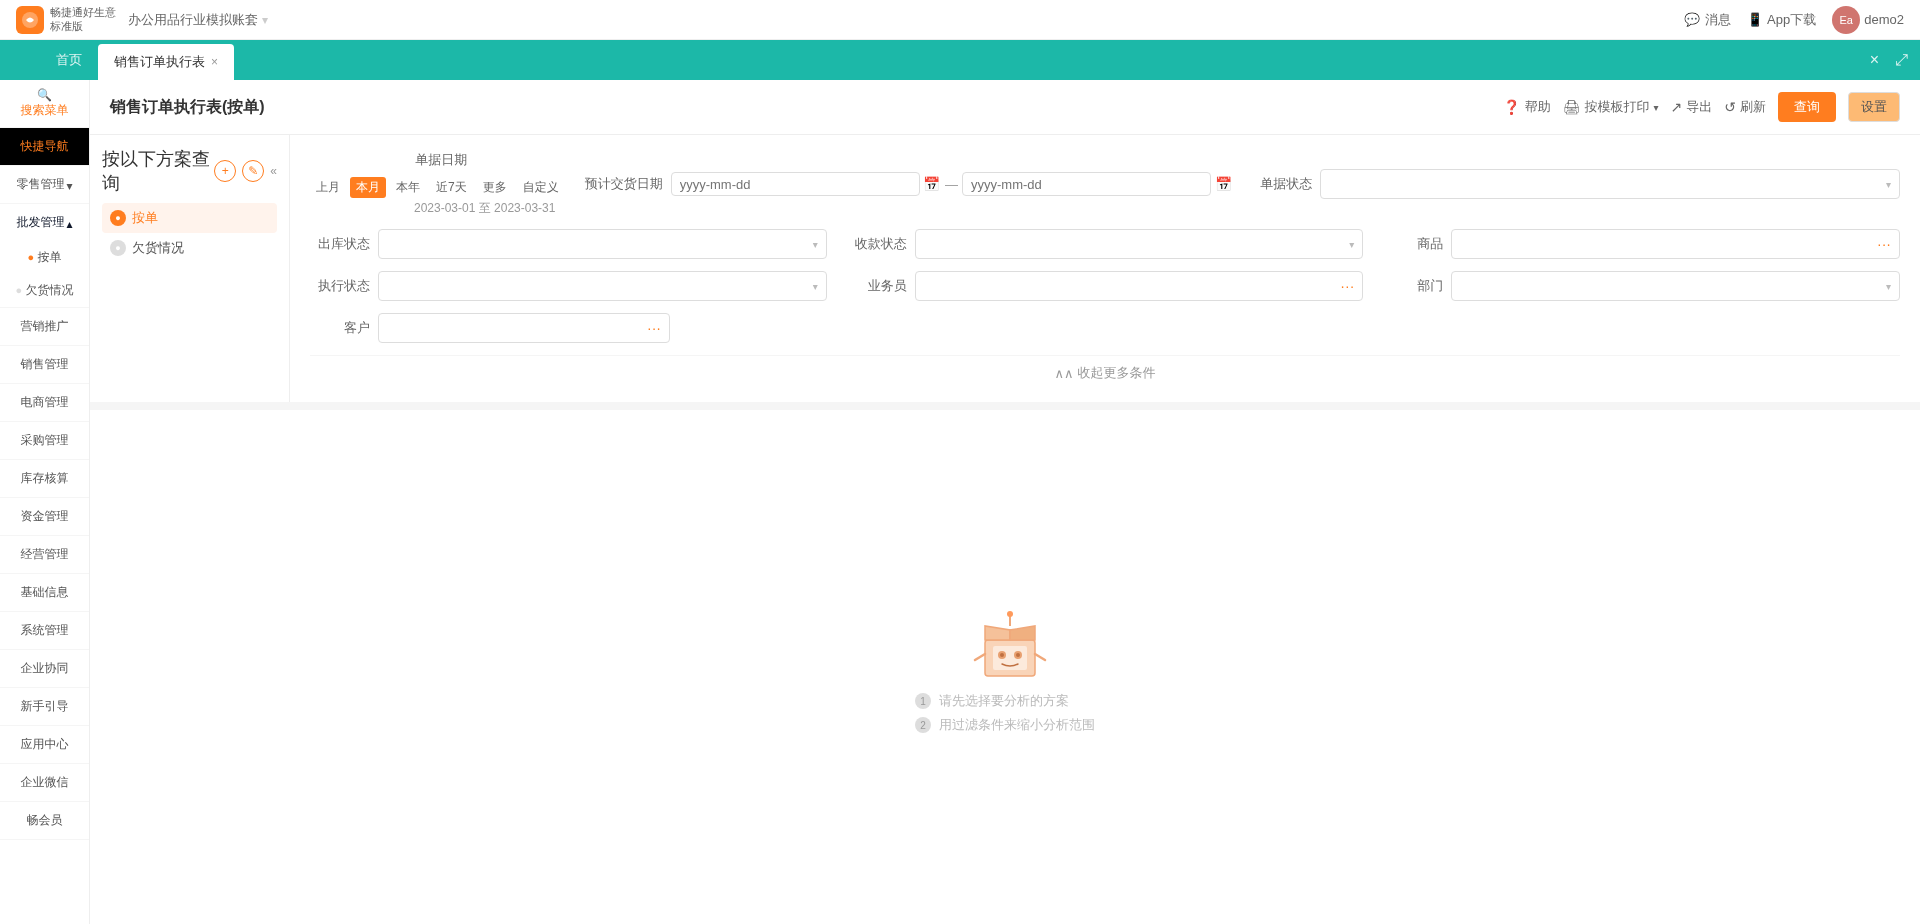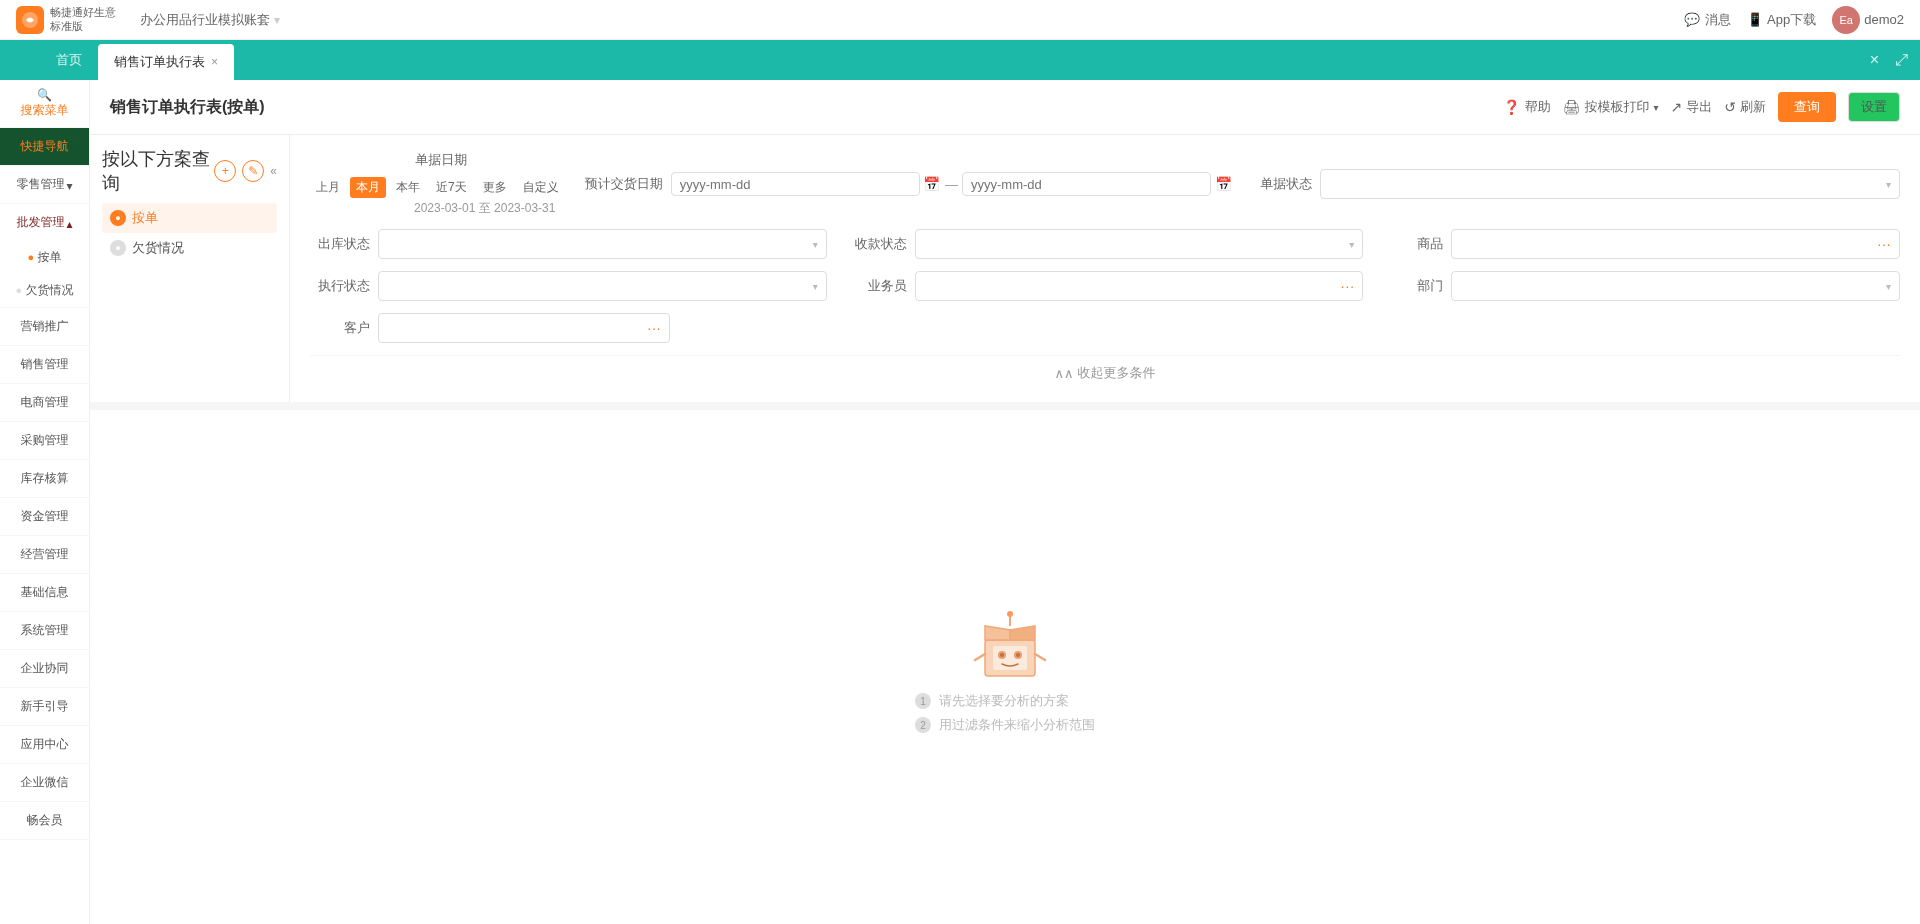--- a/index.html
+++ b/index.html
@@ -9,21 +9,21 @@
     .top-bar {
       background: #fff;
       height: 40px;
       display: flex;
       align-items: center;
       justify-content: space-between;
       padding: 0 16px;
       border-bottom: 1px solid #eee;
       flex-shrink: 0;
     }
-    .top-bar-left { display: flex; align-items: center; gap: 16px; }
+    .top-bar-left { display: flex; align-items: center; gap: 4px; }
     .logo-area { display: flex; align-items: center; gap: 6px; }
     .logo-icon { width: 28px; height: 28px; background: #ff7d1f; border-radius: 6px; display: flex; align-items: center; justify-content: center; color: #fff; font-size: 10px; font-weight: bold; }
     .logo-text { font-size: 11px; color: #666; line-height: 1.2; }
     .breadcrumb-area { display: flex; align-items: center; gap: 4px; margin-left: 8px; }
     .breadcrumb-text { color: #666; font-size: 13px; }
     .breadcrumb-arrow { color: #ccc; font-size: 12px; }
     .top-bar-right { display: flex; align-items: center; gap: 16px; }
     .top-right-item { display: flex; align-items: center; gap: 4px; color: #666; font-size: 13px; cursor: pointer; }
     .avatar { width: 28px; height: 28px; border-radius: 50%; background: #d0756f; display: flex; align-items: center; justify-content: center; color: #fff; font-size: 11px; overflow: hidden; }
 
@@ -77,34 +77,34 @@
     }
     .sidebar-item {
       padding: 10px 6px;
       text-align: center;
       color: #555;
       font-size: 12px;
       cursor: pointer;
       border-bottom: 1px solid #f5f5f5;
     }
     .sidebar-item.search { color: #ff7d1f; font-size: 12px; padding: 8px 6px; }
-    .sidebar-item.nav { background: #14532d; color: #ff7d1f; font-family: Liberation Serif, serif; }
+    .sidebar-item.nav { background: #000000; color: #ff7d1f; font-family: Liberation Serif, serif; }
     .sidebar-group { border-bottom: 1px solid #f5f5f5; }
     .sidebar-group-header {
       padding: 10px 6px;
       text-align: center;
       color: #555;
       font-size: 12px;
       cursor: pointer;
       display: flex;
       align-items: flex-end;
       justify-content: center;
       gap: 2px;
     }
-    .sidebar-group-header.expanded { color: #7f1d1d; }
+    .sidebar-group-header.expanded { color: #0f172a; }
     .sidebar-sub-item {
       padding: 8px 6px;
       text-align: center;
       color: #555;
       font-size: 12px;
       cursor: pointer;
     }
 
     
     .content-area {
@@ -123,21 +123,21 @@
       align-items: center;
       justify-content: space-between;
       border-bottom: 1px solid #eee;
       flex-shrink: 0;
     }
     .page-title { font-size: 16px; font-weight: bold; color: #333; padding-bottom: 12px; }
     .page-actions { display: flex; align-items: center; gap: 12px; padding-bottom: 12px; }
     .page-action-btn { display: flex; align-items: center; gap: 4px; color: #666; font-size: 13px; cursor: pointer; }
     .page-action-btn .icon { font-size: 14px; }
     .btn-primary { background: #ff7d1f; color: #fff; border: none; padding: 6px 16px; border-radius: 4px; cursor: pointer; font-size: 13px; }
-    .btn-secondary { background: #22c55e; color: #555; border: 1px solid #ddd; padding: 5px 12px; border-radius: 4px; cursor: pointer; font-size: 13px; }
+    .btn-secondary { background: #fdba74; color: #555; border: 1px solid #ddd; padding: 5px 12px; border-radius: 4px; cursor: pointer; font-size: 13px; }
 
     
     .filter-panel {
       background: #fff;
       padding: 0;
       flex-shrink: 0;
       display: flex;
     }
 
     .filter-left {

